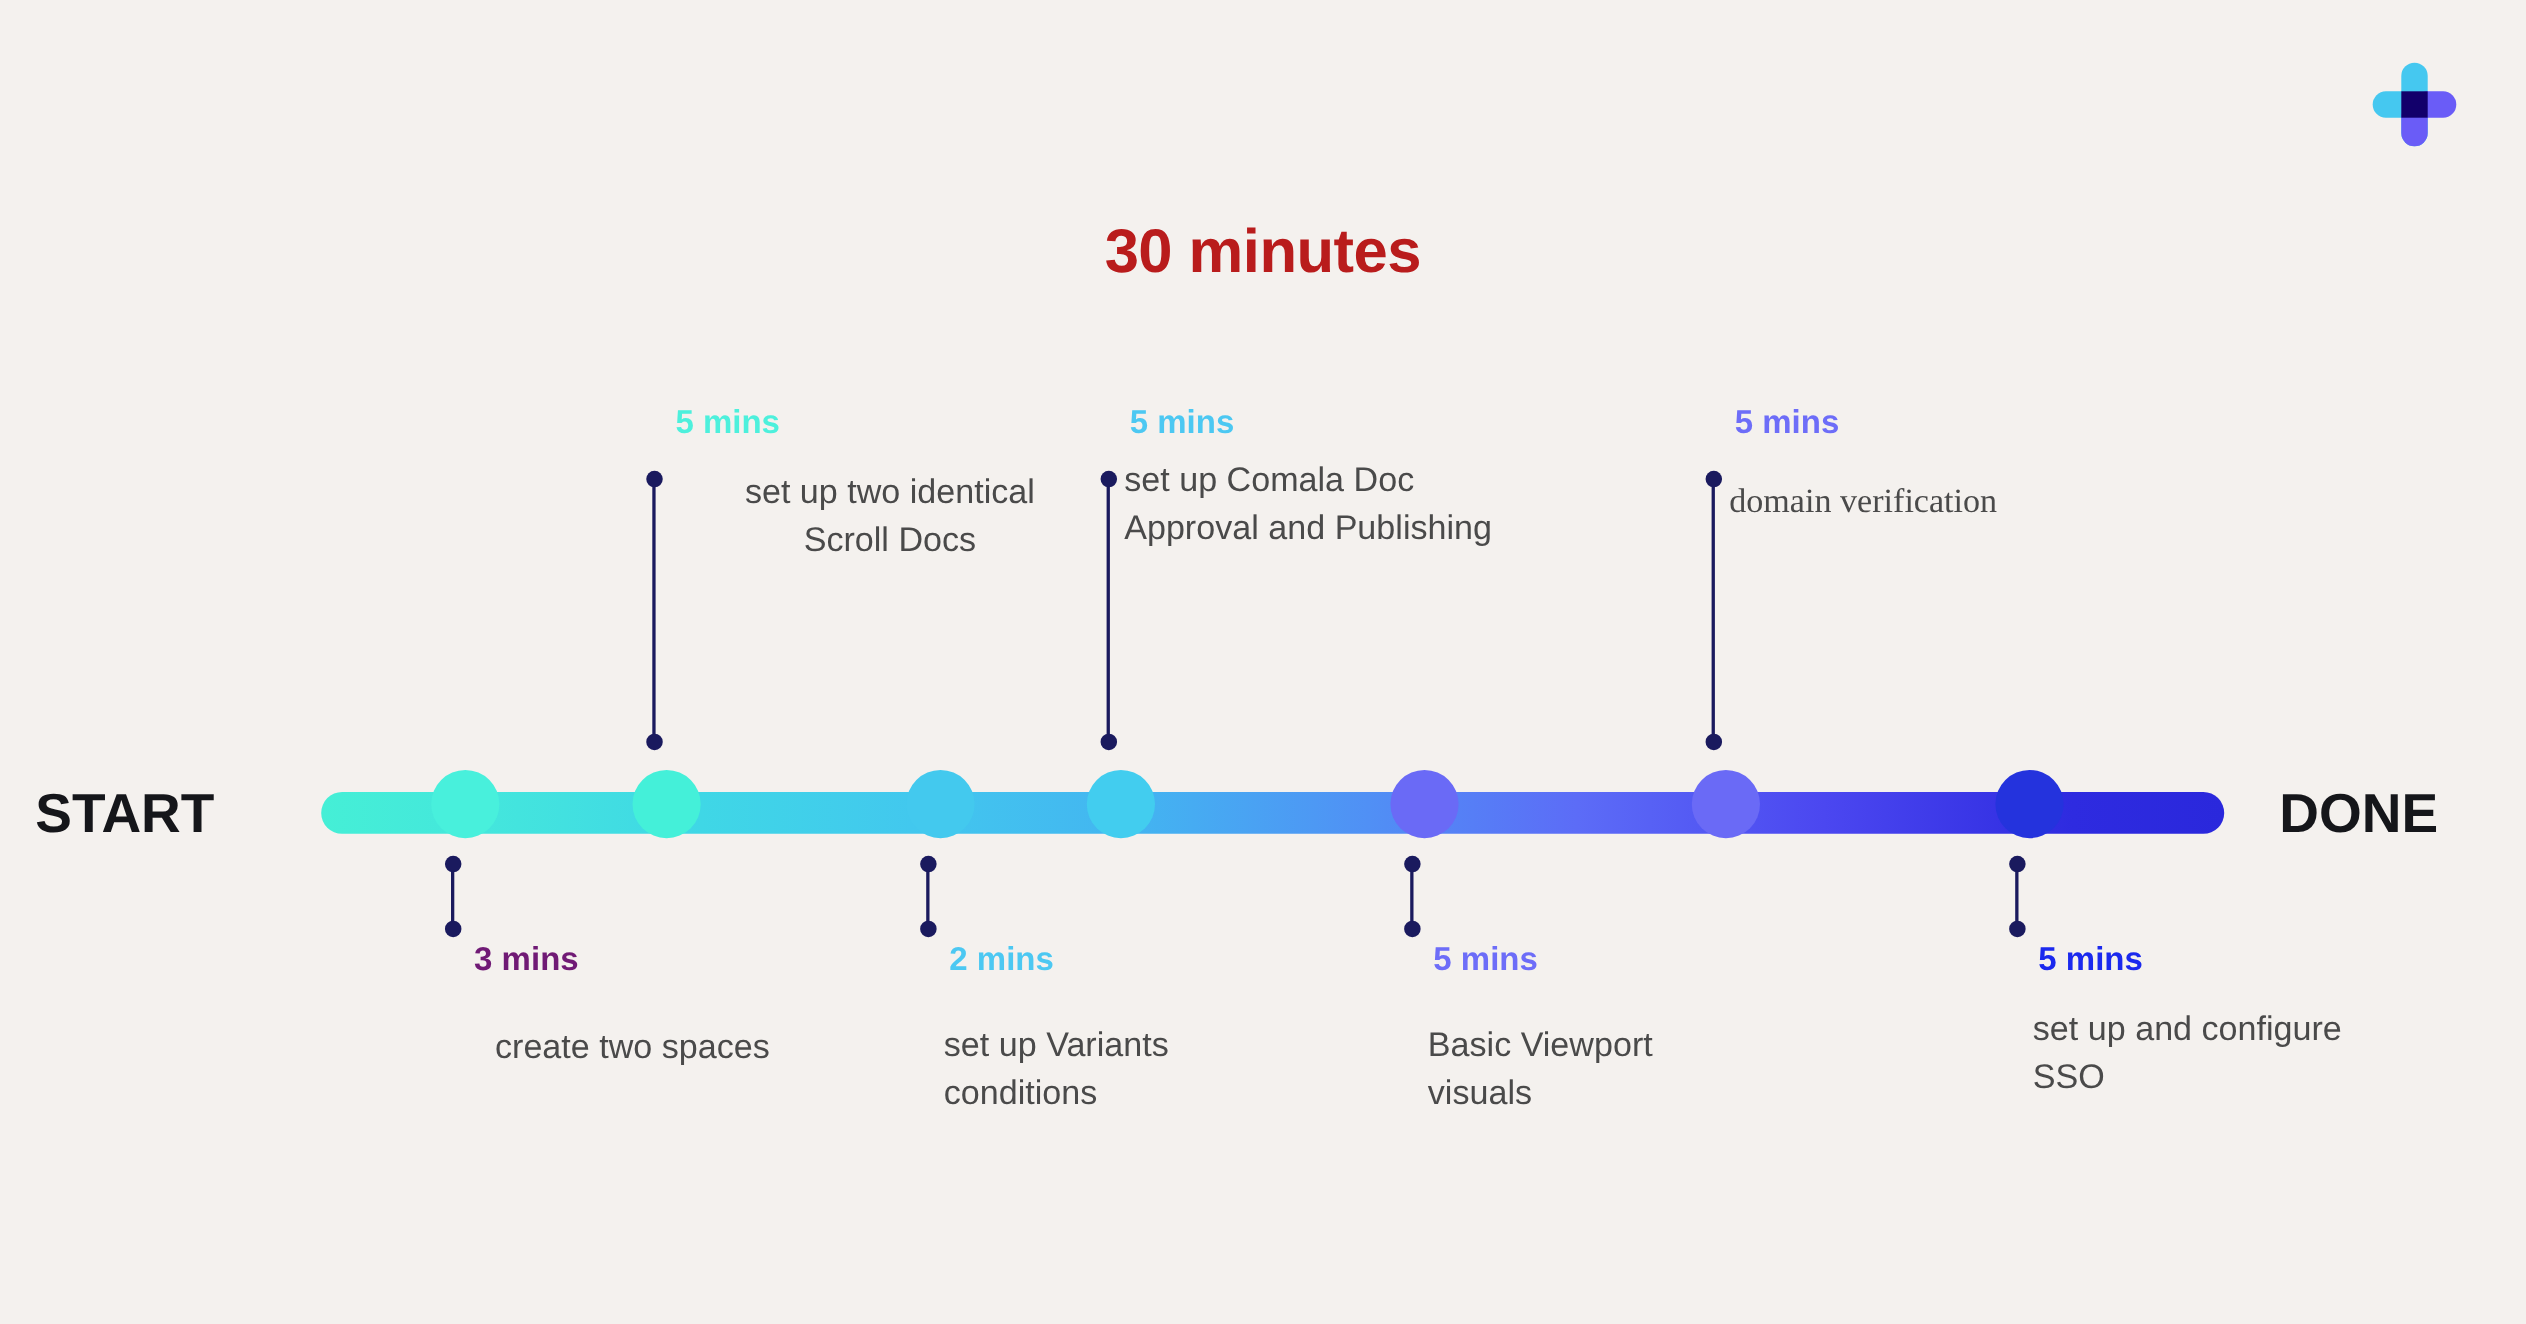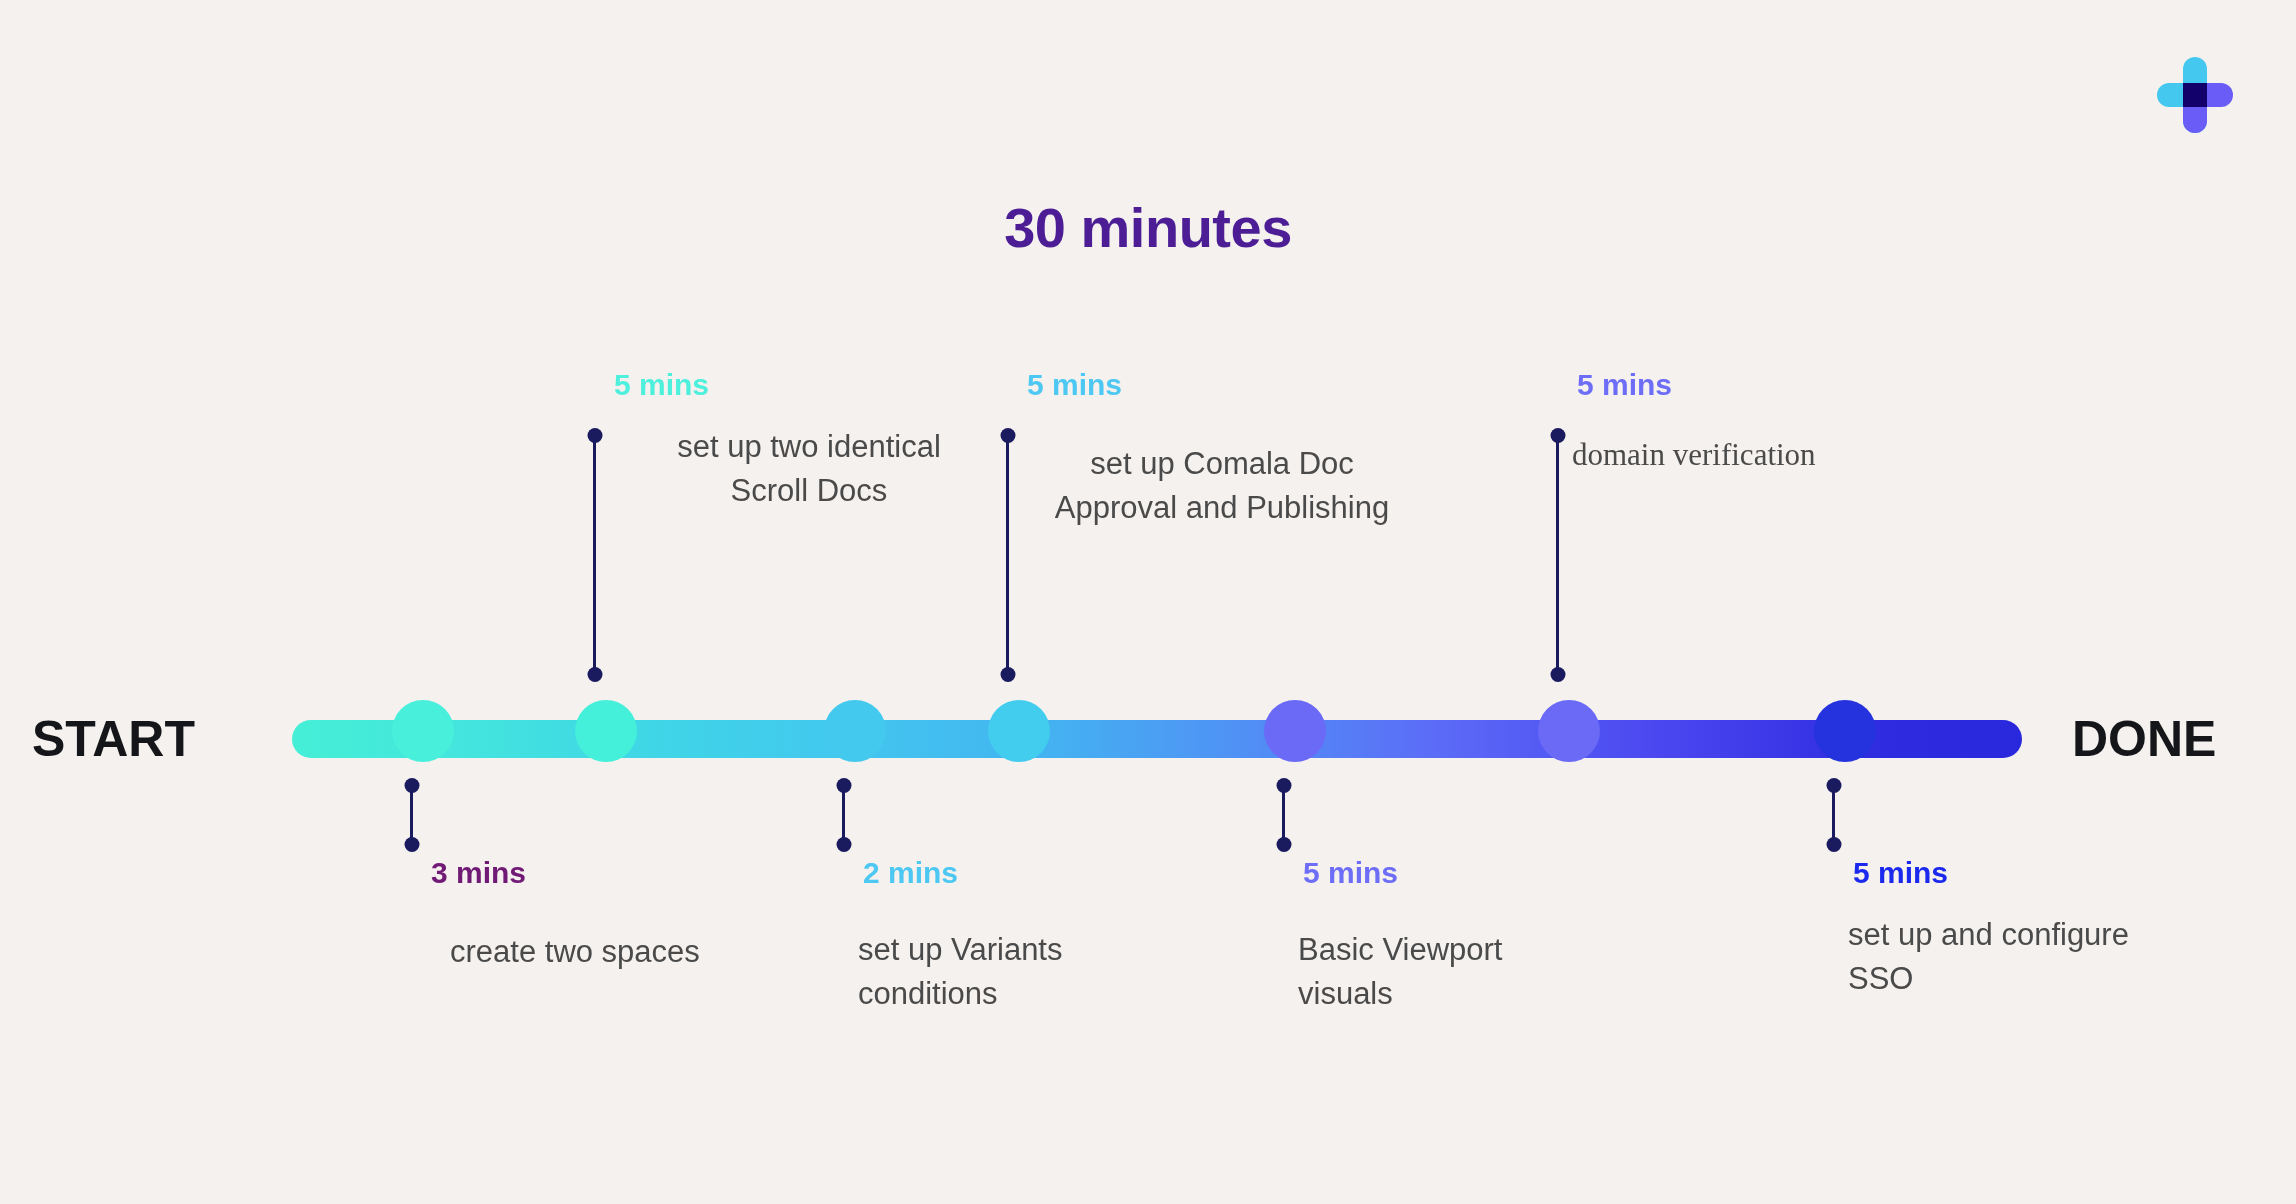--- a/index.html
+++ b/index.html
@@ -26,21 +26,21 @@
 
   
   #title {
     position: absolute;
     left: 0;
     top: 195px;
     width: 2296px;
     text-align: center;
     font-size: 56px;
     font-weight: bold;
-    color: #4c1d95;
+    color: #b91c1c;
     letter-spacing: -0.5px;
   }
 
   
   #axis-wrap {
     position: absolute;
     left: 12px;
     top: 700px;
     width: 2296px;
     height: 80px;
@@ -159,21 +159,21 @@
     <div class="conn" style="left: 593px; top: 435px; height: 240px;"></div>
     <div class="label-block mins" style="left: 614px; top: 370px; color: rgb(77, 240, 220);">5 mins</div>
     <div class="label-block desc" style="left: 609px; top: 425px; width: 400px; text-align: center;">set up two identical
 Scroll Docs</div>
     <div class="conn" style="left: 842px; top: 785px; height: 60px;"></div>
     <div class="label-block mins" style="left: 863px; top: 858px; color: rgb(76, 200, 242);">2 mins</div>
     <div class="label-block desc" style="left: 858px; top: 928px; width: 400px;">set up Variants
 conditions</div>
     <div class="conn" style="left: 1006px; top: 435px; height: 240px;"></div>
     <div class="label-block mins" style="left: 1027px; top: 370px; color: rgb(76, 200, 242);">5 mins</div>
-    <div class="label-block desc" style="left: 1022px; top: 442px; width: 400px; text-align: center;">set up Comala Doc
+    <div class="label-block desc" style="left: 1022px; top: 414px; width: 400px;">set up Comala Doc
 Approval and Publishing</div>
     <div class="conn" style="left: 1282px; top: 785px; height: 60px;"></div>
     <div class="label-block mins" style="left: 1303px; top: 858px; color: rgb(109, 109, 248);">5 mins</div>
     <div class="label-block desc" style="left: 1298px; top: 928px; width: 400px;">Basic Viewport
 visuals</div>
     <div class="conn" style="left: 1556px; top: 435px; height: 240px;"></div>
     <div class="label-block mins" style="left: 1577px; top: 370px; color: rgb(109, 109, 248);">5 mins</div>
     <div class="label-block desc" style="left: 1572px; top: 433px; width: 400px; font-family: Liberation Serif, serif;">domain verification</div>
     <div class="conn" style="left: 1832px; top: 785px; height: 60px;"></div>
     <div class="label-block mins" style="left: 1853px; top: 858px; color: rgb(27, 41, 238);">5 mins</div>

